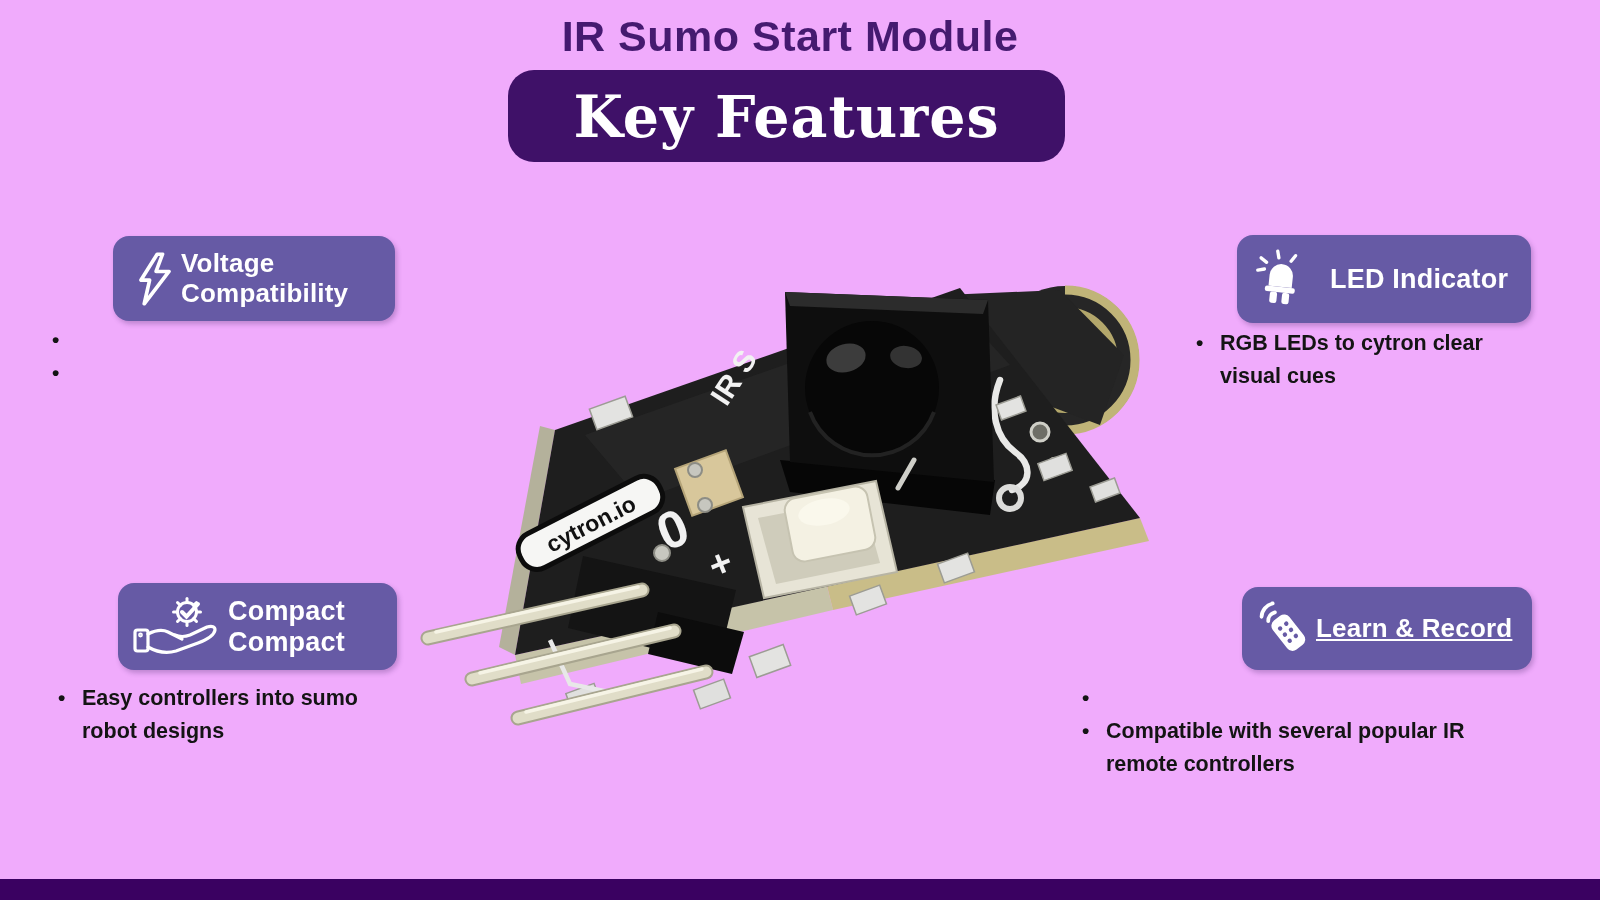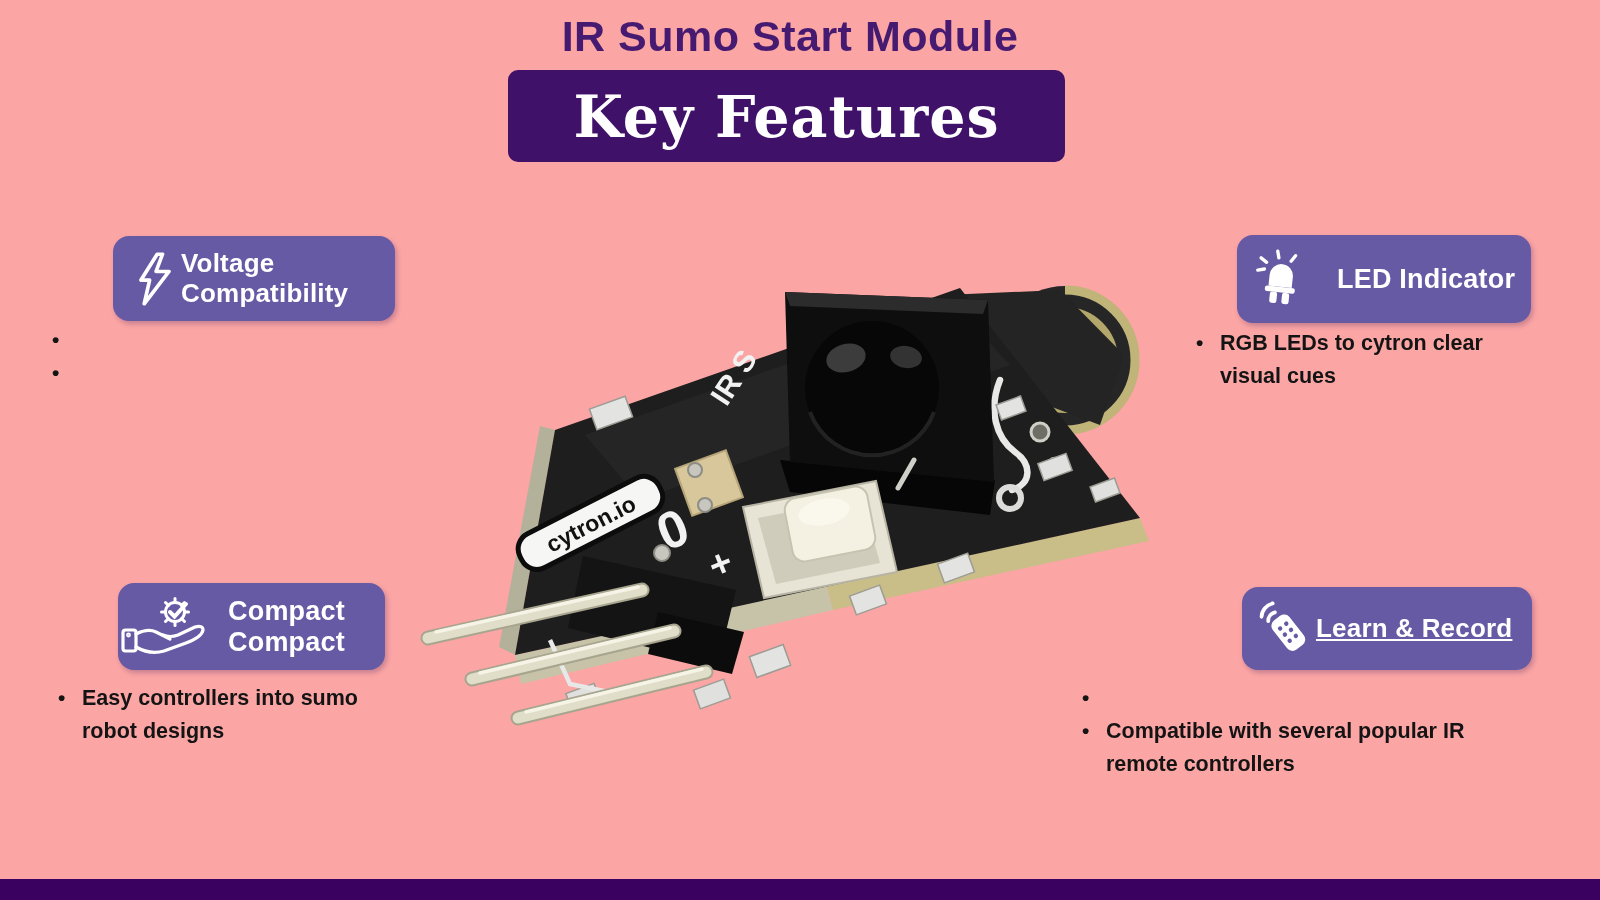--- a/index.html
+++ b/index.html
@@ -1,32 +1,32 @@
 <!DOCTYPE html>
 <html><head>
 <meta charset="utf-8">
 <style>
   html,body{margin:0;padding:0;background:#ffffff;}
-  .canvas{position:relative;width:1600px;height:900px;background:#fca5a5;overflow:hidden;
+  .canvas{position:relative;width:1600px;height:900px;background:#f0abfc;overflow:hidden;
           font-family:"Liberation Sans",sans-serif;}
   
   .page-title{position:absolute;left:440px;top:12px;width:700px;text-align:center;
               font-size:43px;font-weight:bold;color:#451a70;letter-spacing:.5px;}
   .banner{position:absolute;left:508px;top:70px;width:557px;height:92px;background:#3f1168;
-          border-radius:10px;display:flex;align-items:center;justify-content:center;}
+          border-radius:26px;display:flex;align-items:center;justify-content:center;}
   .banner-text{font-family:"DejaVu Serif",serif;font-weight:bold;font-size:57px;color:#ffffff;
                letter-spacing:1px;}
   
   .badge{position:absolute;background:#665aa5;border-radius:16px;display:flex;align-items:center;
          color:#ffffff;box-shadow:2px 3px 5px rgba(40,20,80,.25);}
   .badge .icon{flex:0 0 auto;display:flex;align-items:center;justify-content:center;}
   .badge .label{font-weight:bold;line-height:1.13;letter-spacing:.2px;}
   #badge-voltage{left:113px;top:236px;width:266px;height:85px;padding-left:16px;font-size:26px;}
-  #badge-led{left:1237px;top:235px;width:280px;height:88px;padding-left:14px;gap:28px;font-size:27px;}
-  #badge-compact{left:118px;top:583px;width:267px;height:87px;gap:22px;font-size:27px;}
+  #badge-led{left:1237px;top:235px;width:280px;height:88px;padding-left:14px;gap:21px;font-size:27px;}
+  #badge-compact{left:118px;top:583px;width:267px;height:87px;padding-left:12px;gap:10px;font-size:27px;}
   #badge-learn{left:1242px;top:587px;width:276px;height:83px;padding-left:14px;gap:0;font-size:26px;text-decoration:underline;}
   
   .bullets{position:absolute;font-size:21.5px;font-weight:bold;color:#141414;line-height:1.55;}
   .bullet{display:flex;align-items:flex-start;}
   .bullet .dot{flex:0 0 24px;width:24px;font-size:21px;}
   #bullets-voltage{left:52px;top:324px;width:470px;}
   #bullets-led{left:1196px;top:327px;width:330px;}
   #bullets-compact{left:58px;top:682px;width:330px;}
   #bullets-learn{left:1082px;top:682px;width:440px;}
   

